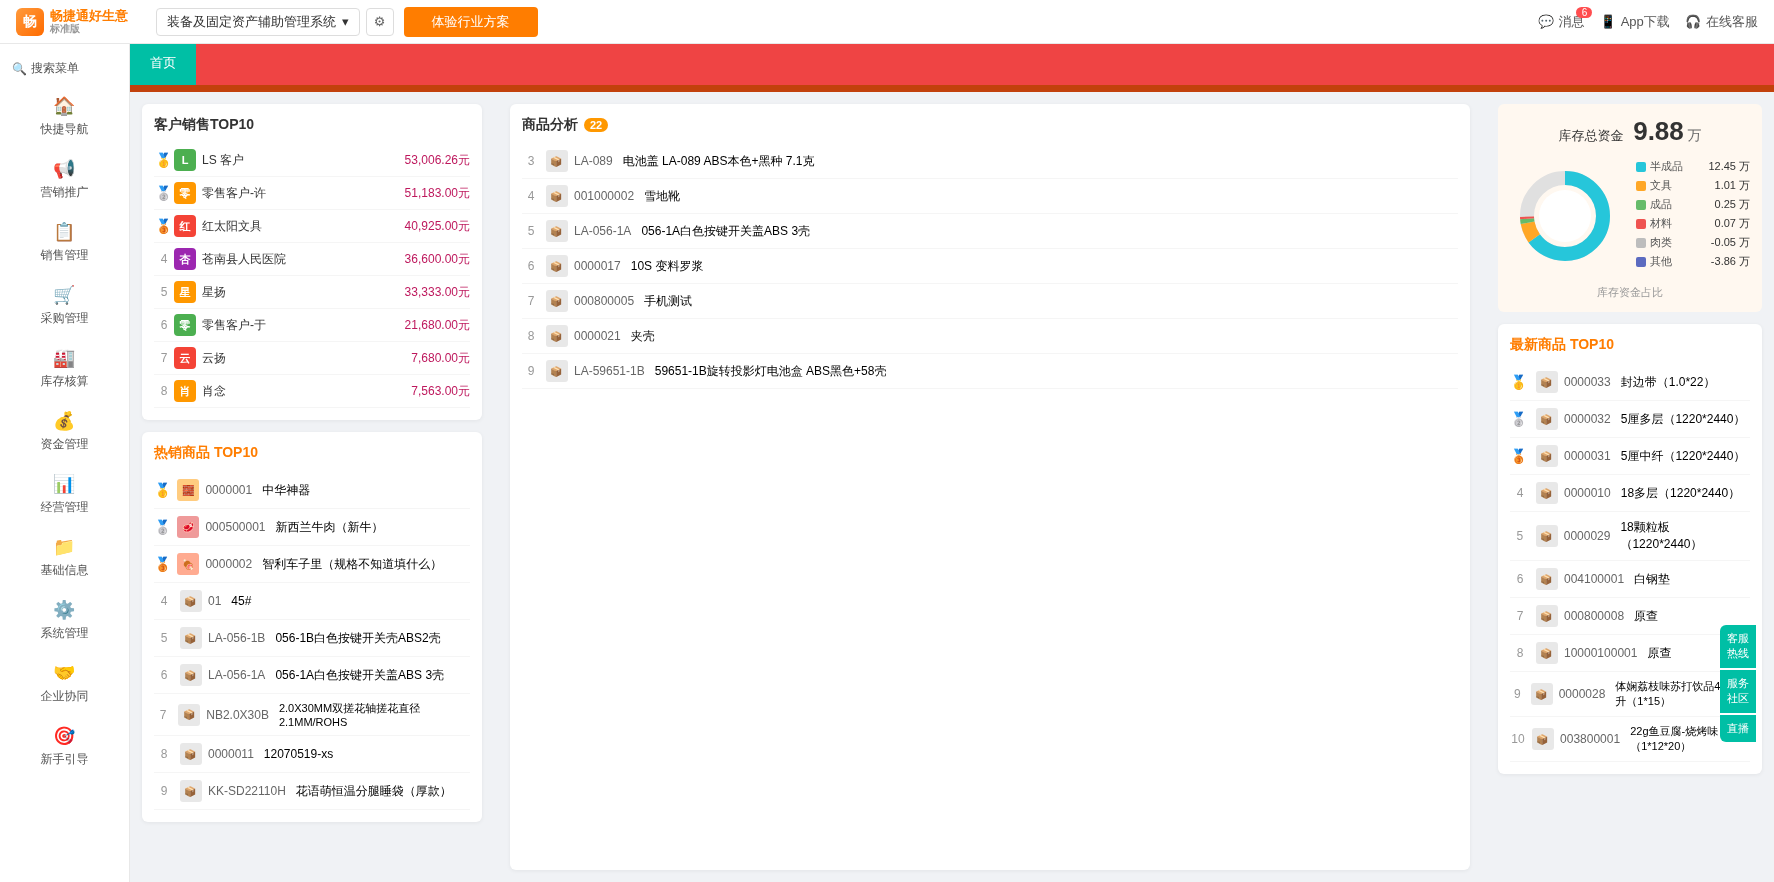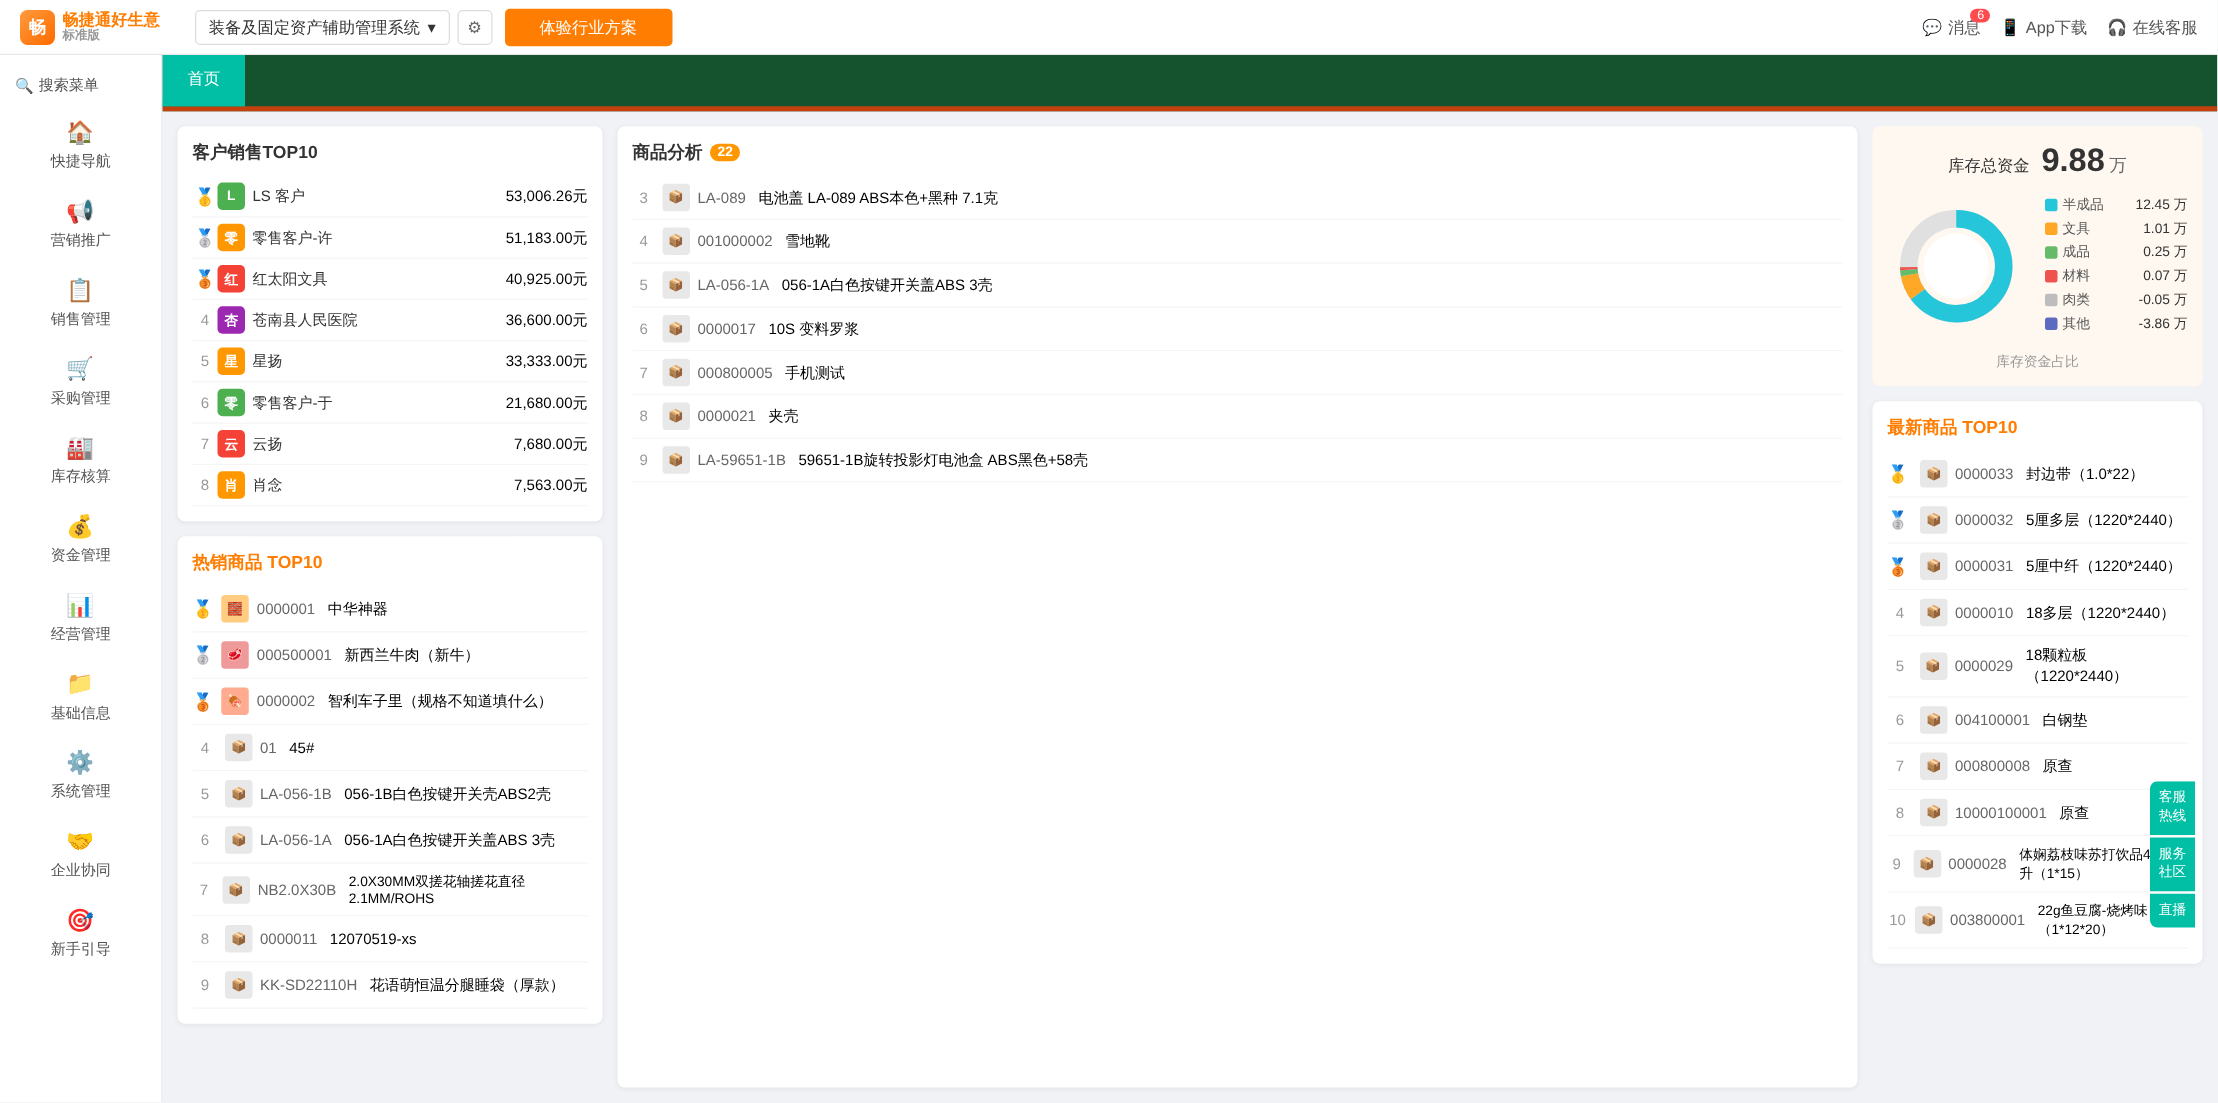--- a/index.html
+++ b/index.html
@@ -119,22 +119,22 @@
     
     .content-area {
       flex: 1;
       overflow: hidden;
       display: flex;
       flex-direction: column;
     }
 
     
     .content-tabs {
-      background: #14532d;
-      border-bottom: 4px solid #c2410c;
+      background: #ef4444;
+      border-bottom: 7px solid #c2410c;
       padding: 0;
       display: flex;
       flex-shrink: 0;
     }
     .content-tab {
       padding: 10px 20px;
       font-size: 13px;
       cursor: pointer;
       color: #333;
       border-bottom: 3px solid transparent;
@@ -144,21 +144,21 @@
       background: #00bfa5;
       border-bottom-color: #00bfa5;
     }
 
     
     .page-content {
       flex: 1;
       overflow-y: auto;
       padding: 12px;
       display: flex;
-      gap: 12px;
+      gap: 28px;
     }
 
     
     .col-left { width: 340px; flex-shrink: 0; display: flex; flex-direction: column; gap: 12px; }
     .col-mid { flex: 1; display: flex; flex-direction: column; gap: 12px; }
     .col-right { width: 264px; flex-shrink: 0; display: flex; flex-direction: column; gap: 12px; }
 
     
     .card {
       background: #fff;
@@ -190,21 +190,21 @@
     .rank-medal {
       width: 20px; text-align: center; font-size: 14px;
     }
     .rank-avatar {
       width: 22px; height: 22px; border-radius: 4px;
       display: flex; align-items: center; justify-content: center;
       color: white; font-size: 11px; font-weight: bold;
       margin-right: 6px; flex-shrink: 0;
     }
     .rank-name { flex: 1; color: #333; }
-    .rank-amount { color: #000000; font-weight: 500; }
+    .rank-amount { color: #be185d; font-weight: 500; }
 
     
     .product-row {
       display: flex; align-items: center;
       padding: 6px 0;
       border-bottom: 1px solid #f5f5f5;
       font-size: 12px;
       gap: 6px;
     }
     .product-img {

